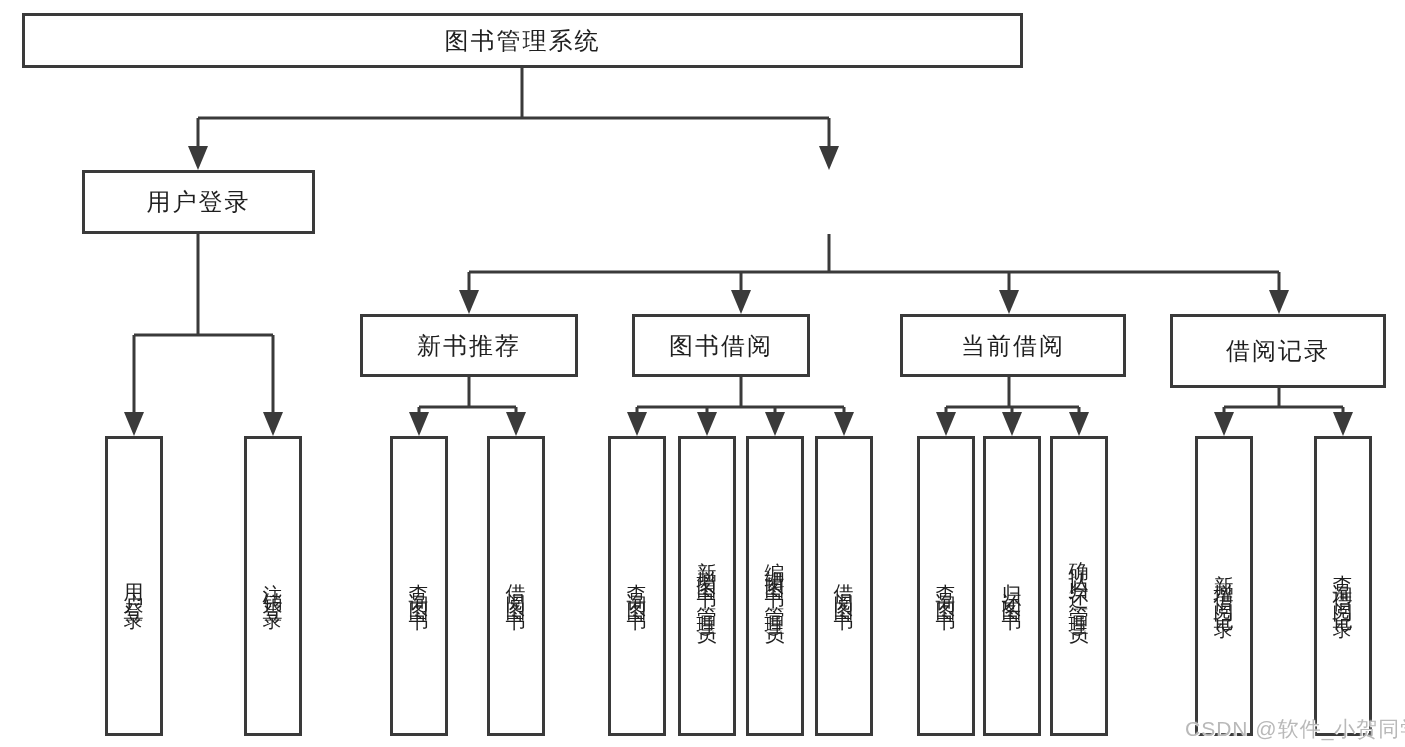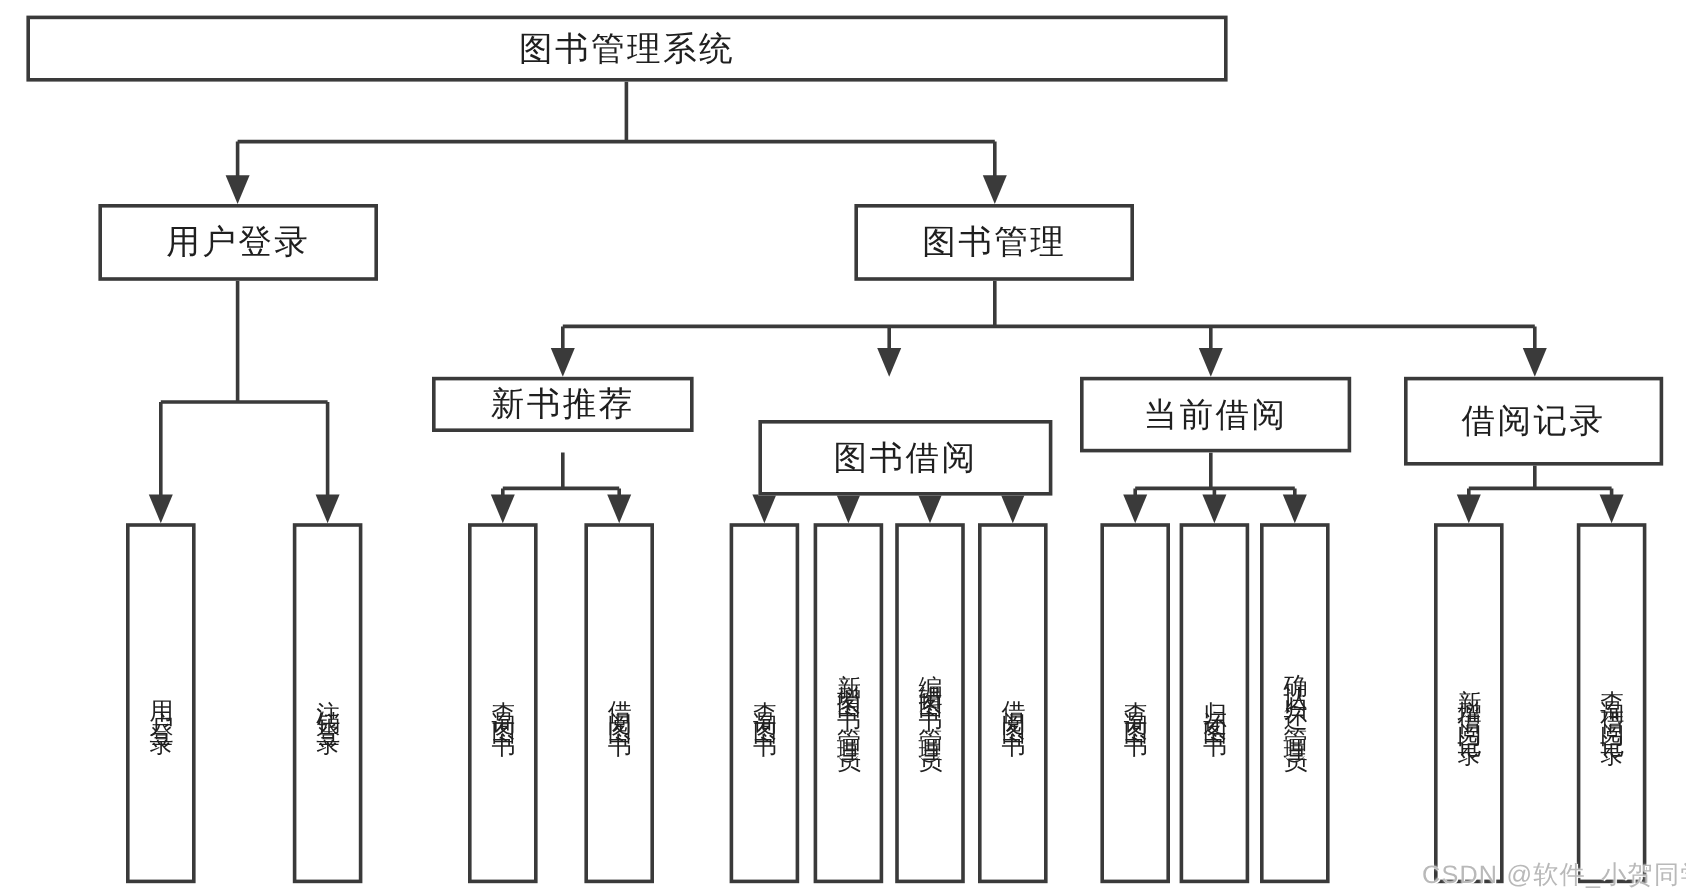--- a/index.html
+++ b/index.html
@@ -27,32 +27,32 @@
     position: absolute;
     box-sizing: border-box;
     background: #ffffff;
     border: 3px solid #3a3a3a;
     color: #1f1f1f;
     display: flex;
     align-items: center;
     justify-content: center;
     text-align: center;
     z-index: 2;
-    font-size: 28px;
+    font-size: 24px;
     letter-spacing: 2px;
     white-space: nowrap;
   }
   
   #n-root      { left: 22px;   top: 13px;  width: 1001px; height: 55px; }
   
   #n-user-login{ left: 82px;   top: 170px; width: 233px;  height: 64px; }
   #n-book-mgmt { left: 712px;  top: 170px; width: 233px;  height: 64px; }
   
-  #n-new-rec   { left: 360px;  top: 314px; width: 218px;  height: 46px; }
-  #n-borrow    { left: 632px;  top: 314px; width: 245px;  height: 63px; margin-top: 36px; }
+  #n-new-rec   { left: 360px;  top: 314px; width: 218px;  height: 63px; }
+  #n-borrow    { left: 632px;  top: 314px; width: 178px;  height: 63px; }
   #n-current   { left: 900px;  top: 314px; width: 226px;  height: 63px; }
   #n-records   { left: 1170px; top: 314px; width: 216px;  height: 74px; }
   
   .leaf {
     top: 436px;
     width: 58px;
     height: 300px;
     writing-mode: vertical-rl;
     text-orientation: mixed;
     font-size: 20px;
@@ -130,21 +130,20 @@
       <polygon points="1002,412 1022,412 1012,436"></polygon>
       <polygon points="1069,412 1089,412 1079,436"></polygon>
       <polygon points="1214,412 1234,412 1224,436"></polygon>
       <polygon points="1333,412 1353,412 1343,436"></polygon>
     </g>
   </svg>
 
   <div class="node" id="n-root">图书管理系统</div>
 
   <div class="node" id="n-user-login">用户登录</div>
-  <div class="node" id="n-book-mgmt">图书管理</div>
 
   <div class="node" id="n-new-rec">新书推荐</div>
   <div class="node" id="n-borrow">图书借阅</div>
   <div class="node" id="n-current">当前借阅</div>
   <div class="node" id="n-records">借阅记录</div>
 
   <div class="node leaf" id="l-user-login">用户登录</div>
   <div class="node leaf" id="l-logout">注销登录</div>
 
   <div class="node leaf" id="l-rec-query">查询图书</div>

